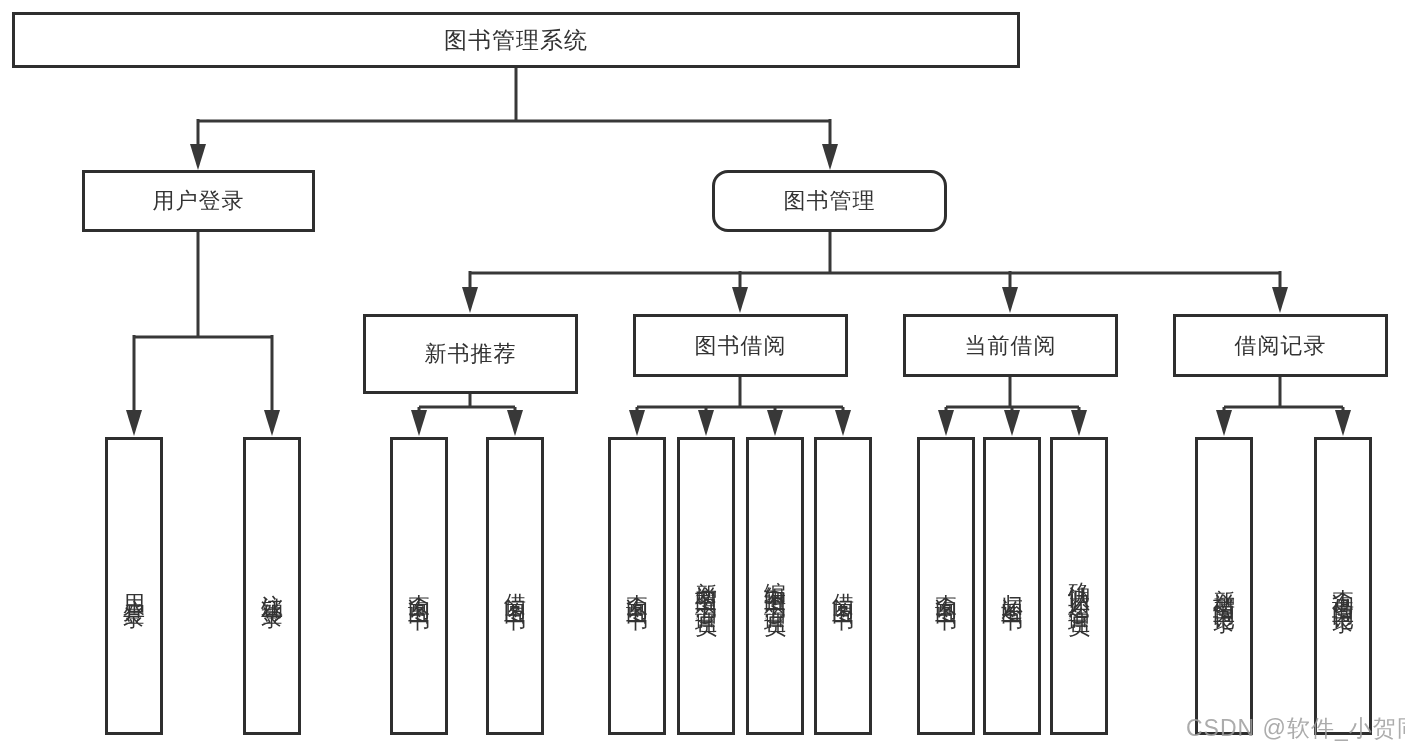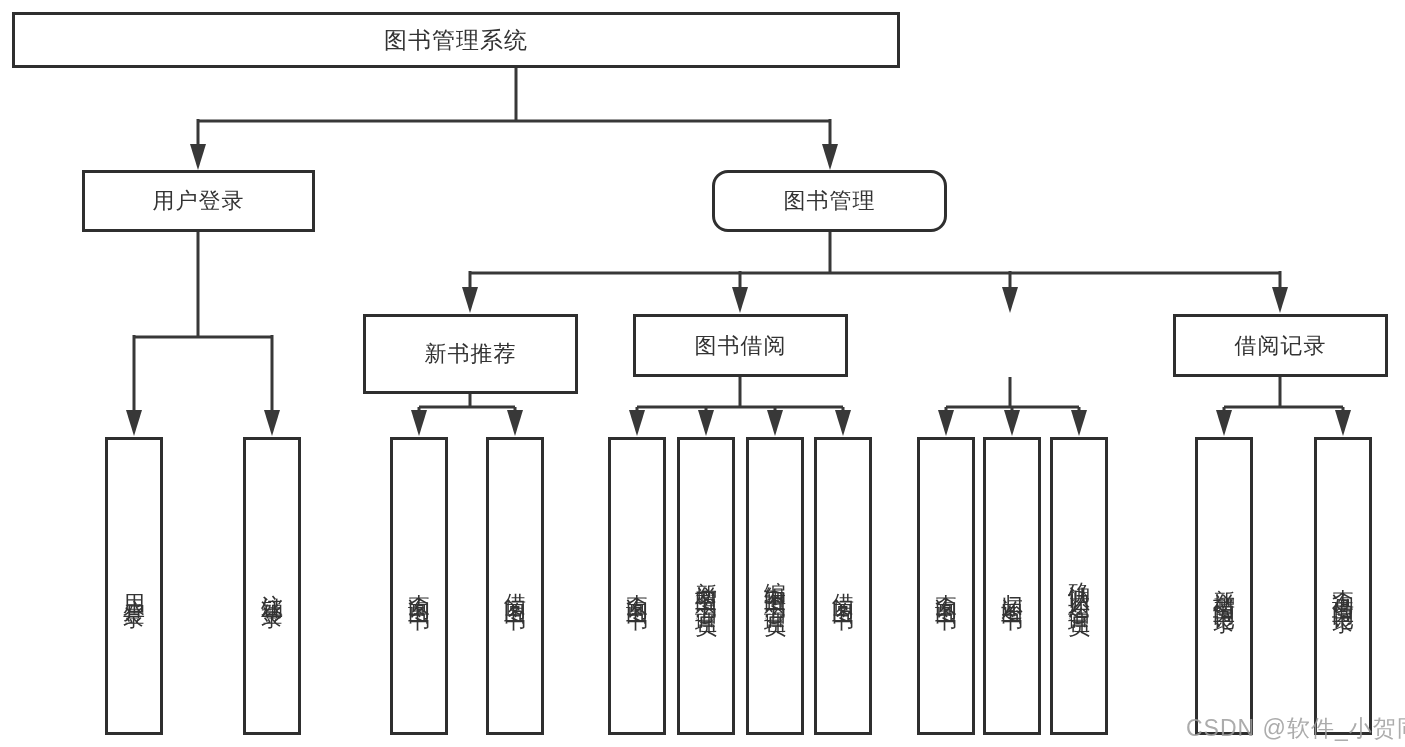--- a/index.html
+++ b/index.html
@@ -59,36 +59,39 @@
         <polygon points="767,410 783,410 775,436" fill="#383838"></polygon>
         <polygon points="835,410 851,410 843,436" fill="#383838"></polygon>
         <polygon points="938,410 954,410 946,436" fill="#383838"></polygon>
         <polygon points="1004,410 1020,410 1012,436" fill="#383838"></polygon>
         <polygon points="1071,410 1087,410 1079,436" fill="#383838"></polygon>
         <polygon points="1216,410 1232,410 1224,436" fill="#383838"></polygon>
         <polygon points="1335,410 1351,410 1343,436" fill="#383838"></polygon>
       </g>
   </svg>
 
-  <div class="box hbox title" style="left:12px;top:12px;width:888px;height:56px;">
+  <div class="box hbox title" style="left:12px;top:12px;width:1008px;height:56px;">
     <span>图书管理系统</span>
   </div>
 
   <div class="box hbox" style="left:82px;top:170px;width:233px;height:62px;">
     <span>用户登录</span>
   </div>
   <div class="box hbox" style="left:712px;top:170px;width:235px;height:62px;border-radius:16px;">
     <span>图书管理</span>
   </div>
 
   <div class="box hbox" style="left:363px;top:314px;width:215px;height:80px;">
     <span>新书推荐</span>
   </div>
   <div class="box hbox" style="left:633px;top:314px;width:215px;height:63px;">
     <span>图书借阅</span>
+  </div>
+  <div class="box hbox" style="left:903px;top:314px;width:215px;height:63px;">
+    <span>当前借阅</span>
   </div>
   <div class="box hbox" style="left:1173px;top:314px;width:215px;height:63px;">
     <span>借阅记录</span>
   </div>
 
   <div class="box vbox" style="left:105px;top:437px;width:58px;height:298px;">
     <span>用户登录</span>
   </div>
   <div class="box vbox" style="left:243px;top:437px;width:58px;height:298px;">
     <span>注销登录</span>

